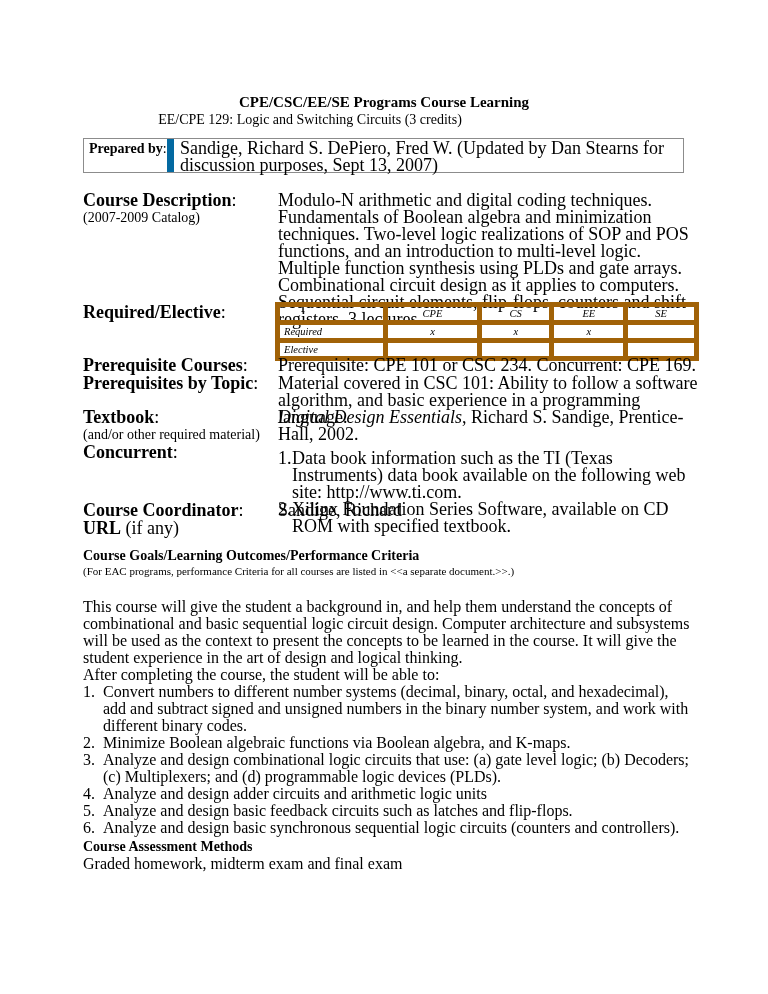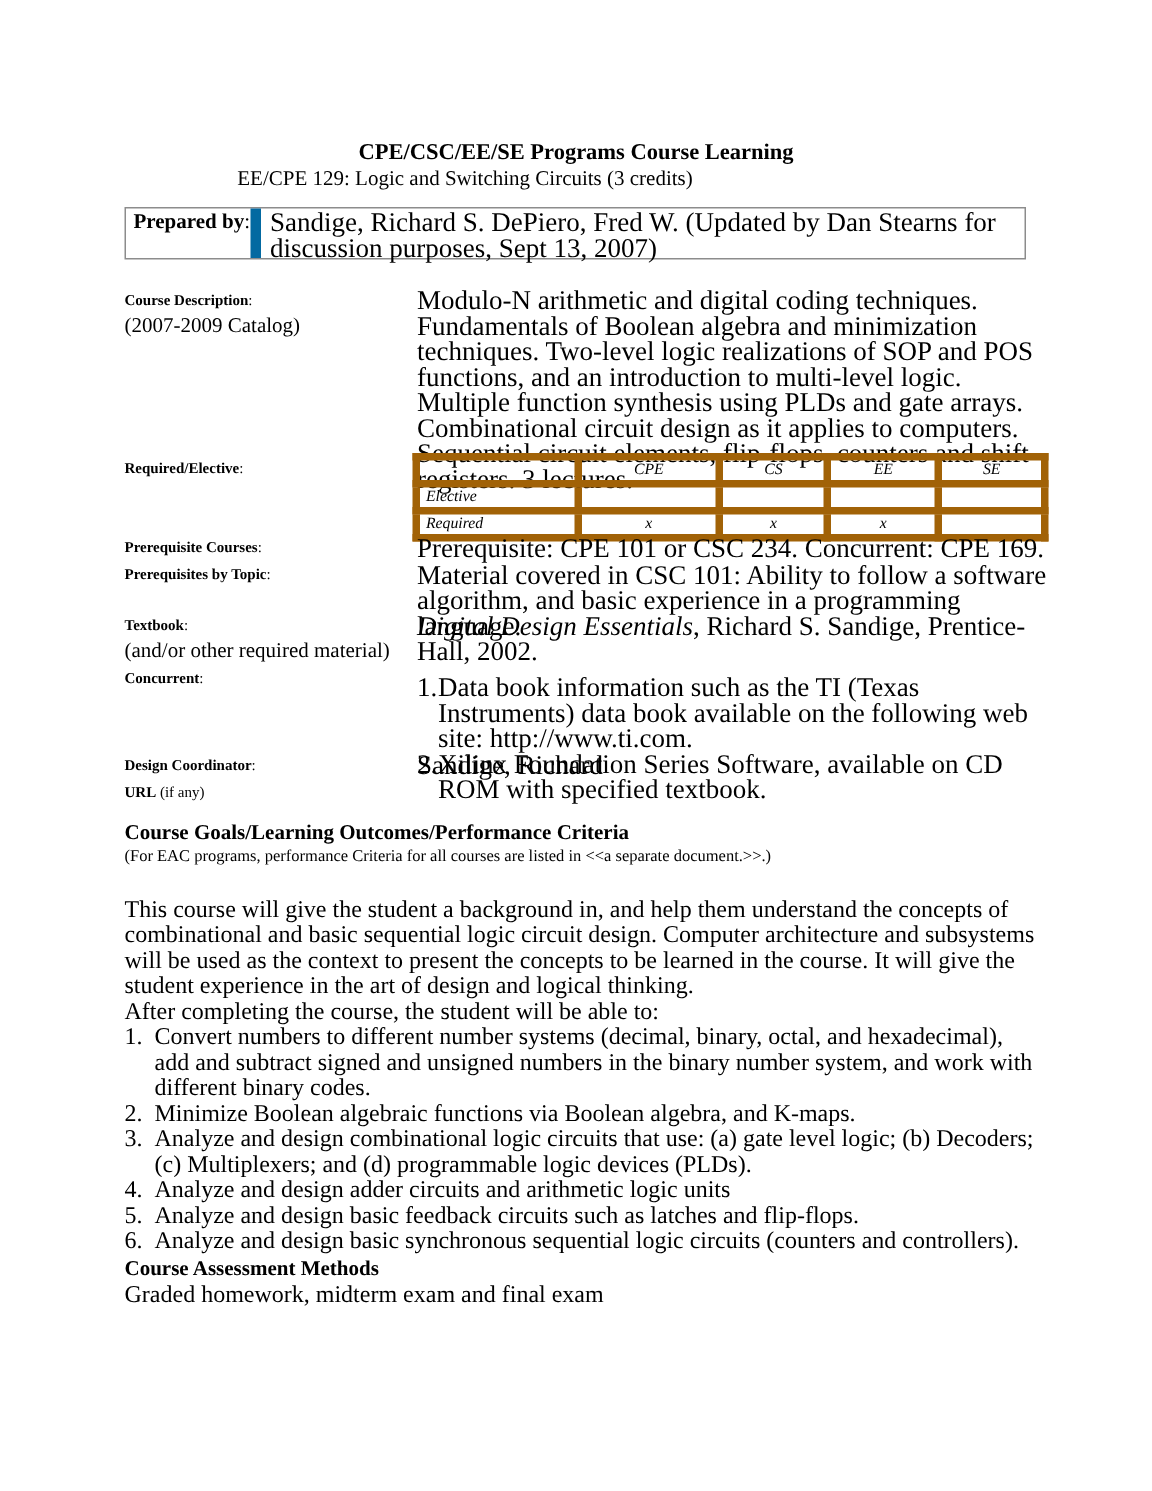--- a/index.html
+++ b/index.html
@@ -20,21 +20,21 @@
     left: 83px; top: 138px; width: 601px; height: 35px;
     border: 1px solid #8c8c8c; box-sizing: border-box; display: flex;
   }
   .prep-label {
     width: 90px; border-right: 7px solid #0369a1; box-sizing: border-box;
     padding: 1px 0 0 5px; font-weight: bold; font-size: 14px; line-height: 17px;
   }
   .prep-label .colon { font-weight: normal; }
   .prep-value { flex: 1; padding: 1px 0 0 6px; font-size: 18px; line-height: 17px; }
 
-  .lbl { font-size: 10px; line-height: 17px; }
+  .lbl { font-size: 18px; line-height: 17px; }
   .lbl b { font-weight: bold; }
   .lbl-plain { font-size: 14px; line-height: 17px; }
   .val { font-size: 18px; line-height: 17px; font-family: Liberation Serif, serif; }
 
   .re-table {
     left: 275px; top: 302px; width: 424px; border-collapse: collapse;
     font-size: 10.5px; line-height: 13px;
   }
   .re-table td {
     border: 5px solid #a16207; height: 14px; padding: 0 4px; box-sizing: border-box; font-style: italic;
@@ -73,31 +73,31 @@
 <table class="abs re-table">
   <tbody>
       <tr>
     <td class="first"></td>
     <td class="c">CPE</td>
     <td class="c">CS</td>
     <td class="c">EE</td>
     <td class="c">SE</td>
   </tr>
   <tr>
+    <td class="first">Required</td>
+    <td class="c">x</td>
+    <td class="c">x</td>
+    <td class="c">x</td>
+    <td class="c"></td>
+  </tr>
+  <tr>
     <td class="first">Elective</td>
     <td class="c"></td>
     <td class="c"></td>
     <td class="c"></td>
-    <td class="c"></td>
-  </tr>
-  <tr>
-    <td class="first">Required</td>
-    <td class="c">x</td>
-    <td class="c">x</td>
-    <td class="c">x</td>
     <td class="c"></td>
   </tr>
 </tbody>
   </table>
 
 <div class="abs lbl" style="left:83px; top:357px;"><b>Prerequisite Courses</b>:</div>
 <div class="abs val" style="left:278px; top:357px; width:420px;">Prerequisite: CPE 101 or CSC 234. Concurrent: CPE 169.</div>
 
 <div class="abs lbl" style="left:83px; top:375px;"><b>Prerequisites by Topic</b>:</div>
 <div class="abs val" style="left:278px; top:375px; width:420px;">Material covered in CSC 101: Ability to follow a software algorithm, and basic experience in a programming language.</div>
@@ -111,21 +111,21 @@
   <li>
     <span class="num">1.</span>
     <span class="txt">Data book information such as the TI (Texas Instruments) data book available on the following web site: http://www.ti.com.</span>
   </li>
   <li>
     <span class="num">2.</span>
     <span class="txt">Xilinx Foundation Series Software, available on CD ROM with specified textbook.</span>
   </li>
 </ol>
 
-<div class="abs lbl" style="left:83px; top:502px;"><b>Design Coordinator</b>:</div>
+<div class="abs lbl" style="left:83px; top:502px;"><b>Course Coordinator</b>:</div>
 <div class="abs val" style="left:278px; top:502px;">Sandige, Richard</div>
 <div class="abs lbl" style="left:83px; top:520px;"><b>URL</b><span> (if any)</span></div>
 
 <div class="abs section-head" style="left:83px; top:547px;">Course Goals/Learning Outcomes/Performance Criteria</div>
 <div class="abs small-note" style="left:83px; top:564px;">(For EAC programs, performance Criteria for all courses are listed in &lt;&lt;a separate document.&gt;&gt;.)</div>
 
 <div class="abs body-text" style="left:83px; top:598px;">This course will give the student a background in, and help them understand the concepts of combinational and basic sequential logic circuit design. Computer architecture and subsystems will be used as the context to present the concepts to be learned in the course. It will give the student experience in the art of design and logical thinking.</div>
 <div class="abs body-text" style="left:83px; top:666px;">After completing the course, the student will be able to:</div>
 <ol class="abs body-text goals" style="left:83px; top:683px;">
   <li>

